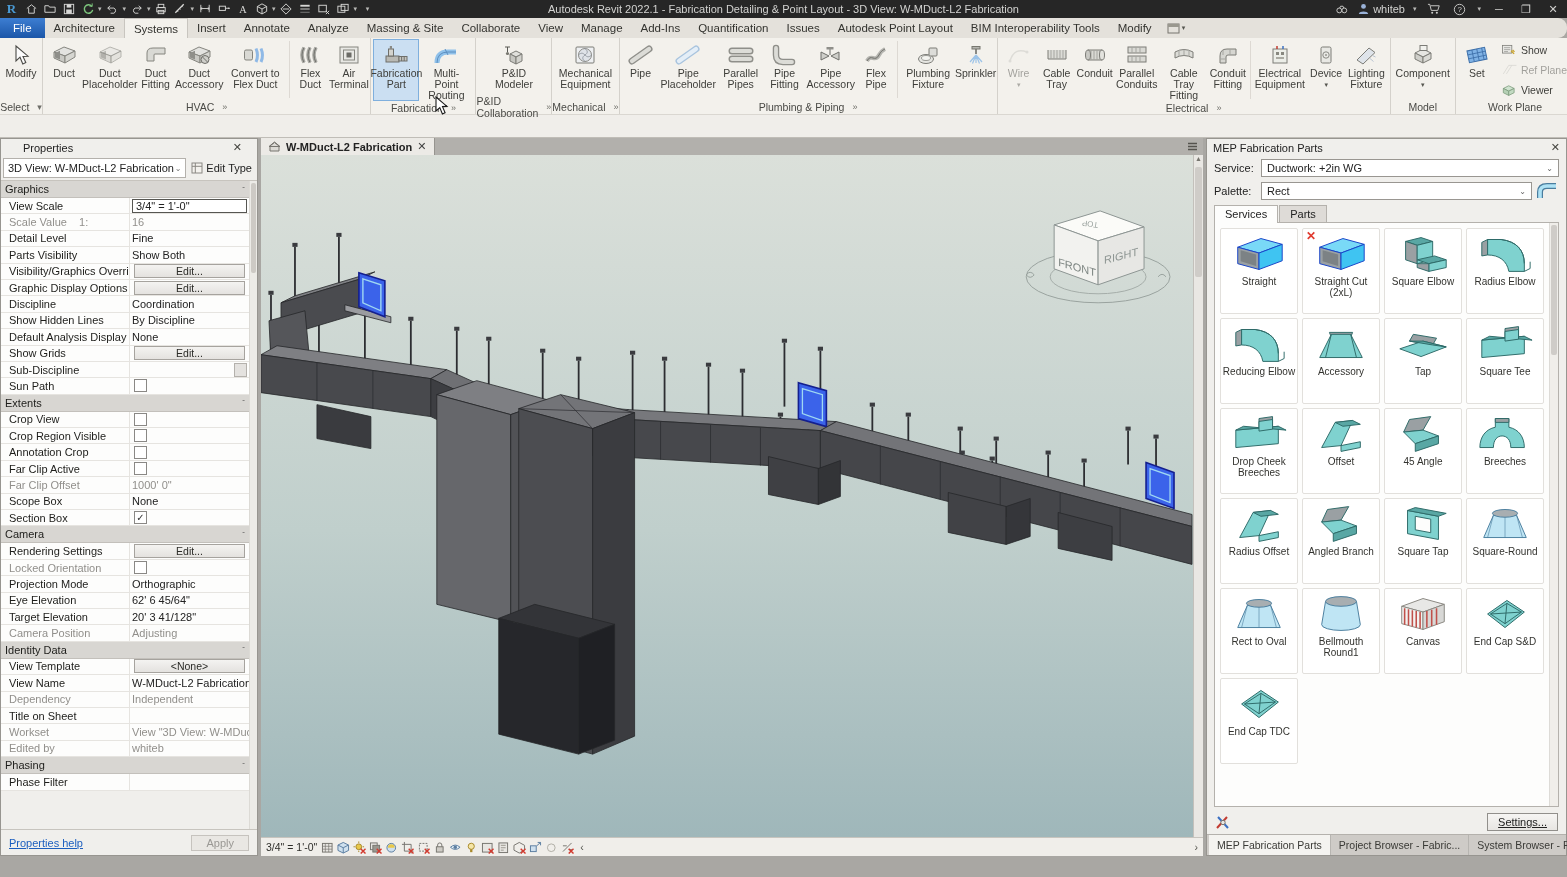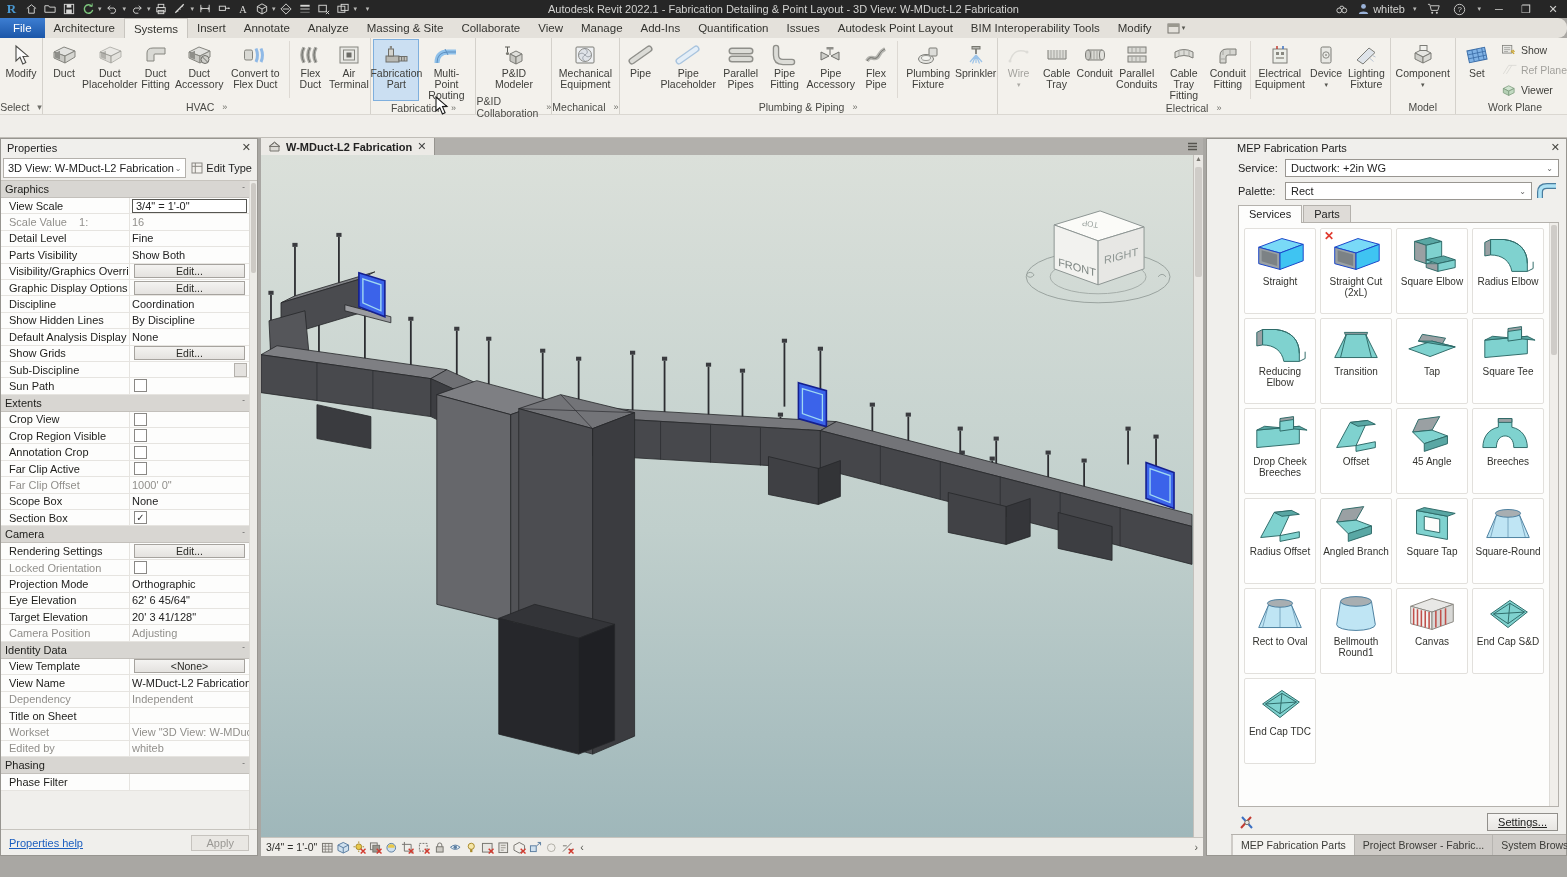--- a/index.html
+++ b/index.html
@@ -36,21 +36,21 @@
   .rstack{display:flex;flex-direction:column;justify-content:space-between;padding:3px 2px;}
   .rsmall{display:flex;align-items:center;font-size:10.5px;gap:3px;height:15px;padding:0 3px;color:#3e3e3a;white-space:nowrap;}
   .rsmall.disabled{opacity:.45;}
   .mousecursor{position:absolute;left:434px;top:58px;z-index:60;pointer-events:none;}
   
   .optionsbar{height:24px;background:#f0eeea;border-top:1px solid #dad7d1;border-bottom:1px solid #c0bdb7;box-sizing:border-box;}
   
   .workspace{height:718px;display:flex;gap:3px;background:#a9a7a3;}
   
   .props{width:258px;background:#f0efec;display:flex;flex-direction:column;box-sizing:border-box;border:1px solid #979590;}
-  .phead{height:17px;display:flex;align-items:center;padding:0 6px;}
+  .phead{height:17px;display:flex;align-items:center;padding:0 15px;margin-left:7px;}
   .pclose{margin-left:auto;color:#44443f;font-size:11px;}
   .ptype{margin:0 3px;background:#fff;border:1px solid #b4b1ac;height:52px;display:flex;align-items:center;}
   .phouse{width:40px;height:40px;border:1px solid #c9c6c1;margin:0 10px 0 5px;display:flex;align-items:center;justify-content:center;background:#fdfdfc;}
   .ptypename{font-size:11.5px;}
   .ptype .car{margin-left:auto;margin-right:6px;color:#555;font-size:9px;}
   .pinst{display:flex;height:22px;align-items:center;padding:1px 2px;}
   .pinstsel{flex:1;background:#fff;border:1px solid #b4b1ac;height:18px;font-size:11px;display:flex;align-items:center;padding:0 4px;}
   .pinstsel .car{margin-left:auto;color:#777;font-size:8px;}
   .pedittype{display:flex;align-items:center;gap:3px;padding:0 3px 0 5px;font-size:11px;white-space:nowrap;}
   .pgridwrap{flex:1;display:flex;overflow:hidden;border-top:1px solid #c7c4be;}
@@ -79,21 +79,21 @@
   .canvasrow{flex:1;display:flex;min-height:0;}
   .canvas{flex:1;position:relative;overflow:hidden;}
   .canvas svg{position:absolute;inset:0;}
   .vscroll{width:9px;background:#e9e7e3;border-left:1px solid #c3c0bb;position:relative;font-size:7px;color:#77756f;text-align:center;}
   .vthumb{position:absolute;top:12px;left:1px;width:7px;height:110px;background:#cfccc8;border-radius:2px;}
   .vcb{height:18px;background:#f0eeea;border-top:1px solid #c7c4be;display:flex;align-items:center;font-size:10.5px;padding:0 5px;gap:3px;color:#2e2e2a;}
   .vcbi{width:15px;height:14px;display:inline-flex;align-items:center;justify-content:center;}
   .vcb .collapsearrow{color:#55554f;margin-left:2px;}
   .vcb .endarrow{margin-left:auto;color:#55554f;}
   
-  .mep{width:361px;background:#f0efec;display:flex;flex-direction:column;box-sizing:border-box;border:1px solid #979590;padding-left:24px;}
+  .mep{width:361px;background:#f0efec;display:flex;flex-direction:column;box-sizing:border-box;border:1px solid #979590;}
   .mhead{height:17px;display:flex;align-items:center;padding:0 6px;}
   .mrow{display:flex;align-items:center;padding:3px 7px 2px;gap:5px;}
   .mlab{width:42px;}
   .sel{flex:1;display:flex;align-items:center;background:#fff;border:1px solid #999691;height:18px;padding:0 5px;box-sizing:border-box;}
   .sel .car{margin-left:auto;color:#666;font-size:8px;}
   .mtabs{display:flex;padding:3px 7px 0;gap:1px;}
   .mtab{padding:2px 10px 3px;background:#dedbd7;border:1px solid #b4b1ac;border-bottom:none;font-size:11px;}
   .mtab.active{background:#fdfdfc;position:relative;z-index:2;}
   .partsarea{flex:1;margin:-1px 7px 3px;background:#fdfdfc;border:1px solid #b4b1ac;display:flex;min-height:0;}
   .pgrid2{flex:1;display:grid;grid-template-columns:repeat(4,1fr);gap:4px;padding:5px;align-content:start;overflow:hidden;}
@@ -1322,21 +1322,21 @@
             <div class="pname">Reducing Elbow</div>
           </div>
           <div class="pcell">
             <div class="picn">
               <svg width="58" height="40" viewBox="0 0 60 40">
                 <polygon points="18,8 42,8 40,13 20,13" fill="#9aa0a3" stroke="#2e6a68"></polygon>
                 <polygon points="8,34 52,34 40,10 20,10" fill="#7fd2cf" stroke="#2e6a68"></polygon>
                 <path d="M20,10 L14,34 M40,10 L46,34" stroke="#2e6a68" fill="none"></path>
               </svg>
             </div>
-            <div class="pname">Transition</div>
+            <div class="pname">Accessory</div>
           </div>
           <div class="pcell">
             <div class="picn">
               <svg width="58" height="40" viewBox="0 0 60 40">
                 <polygon points="20,10 44,14 40,21 16,17" fill="#9aa0a3" stroke="#2e6a68"></polygon>
                 <polygon points="6,25 30,17 54,23 28,33" fill="#7fd2cf" stroke="#2e6a68"></polygon>
                 <polygon points="16,17 40,21 54,23 30,17" fill="#59a7a4" stroke="#2e6a68"></polygon>
               </svg>
             </div>
             <div class="pname">Tap</div>

